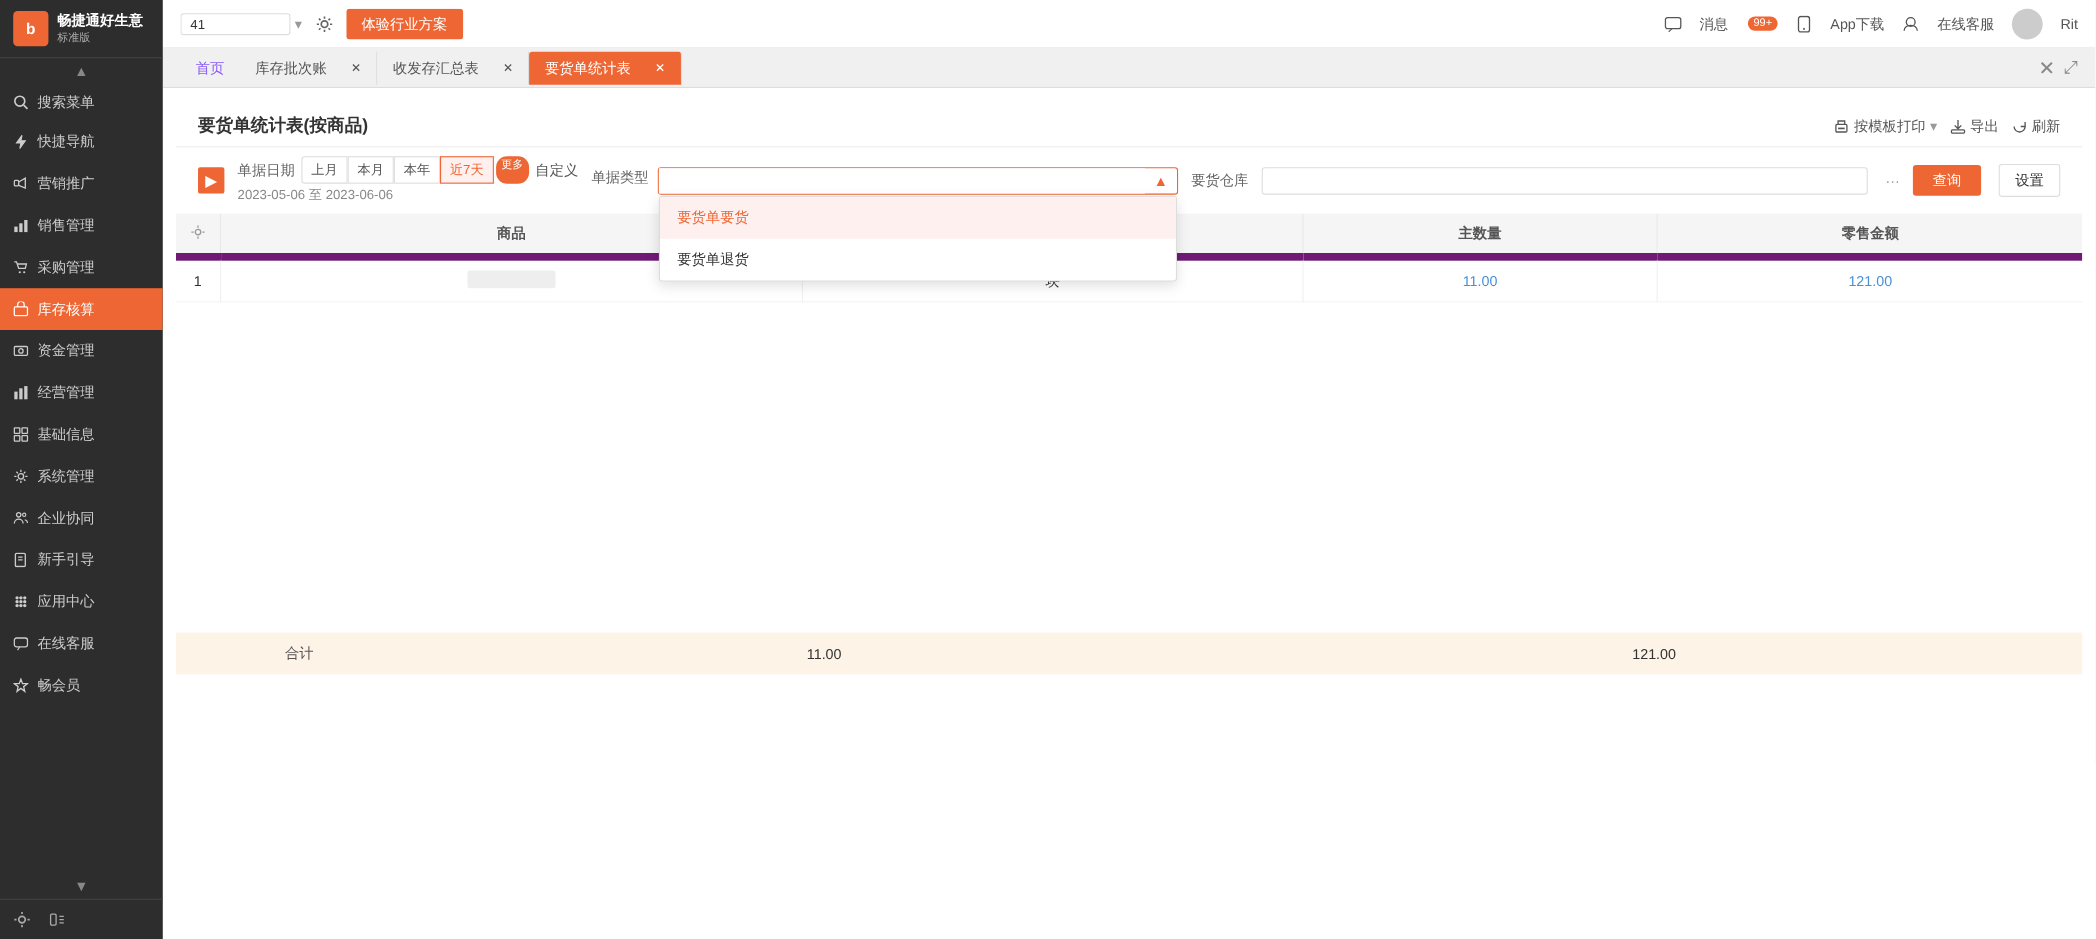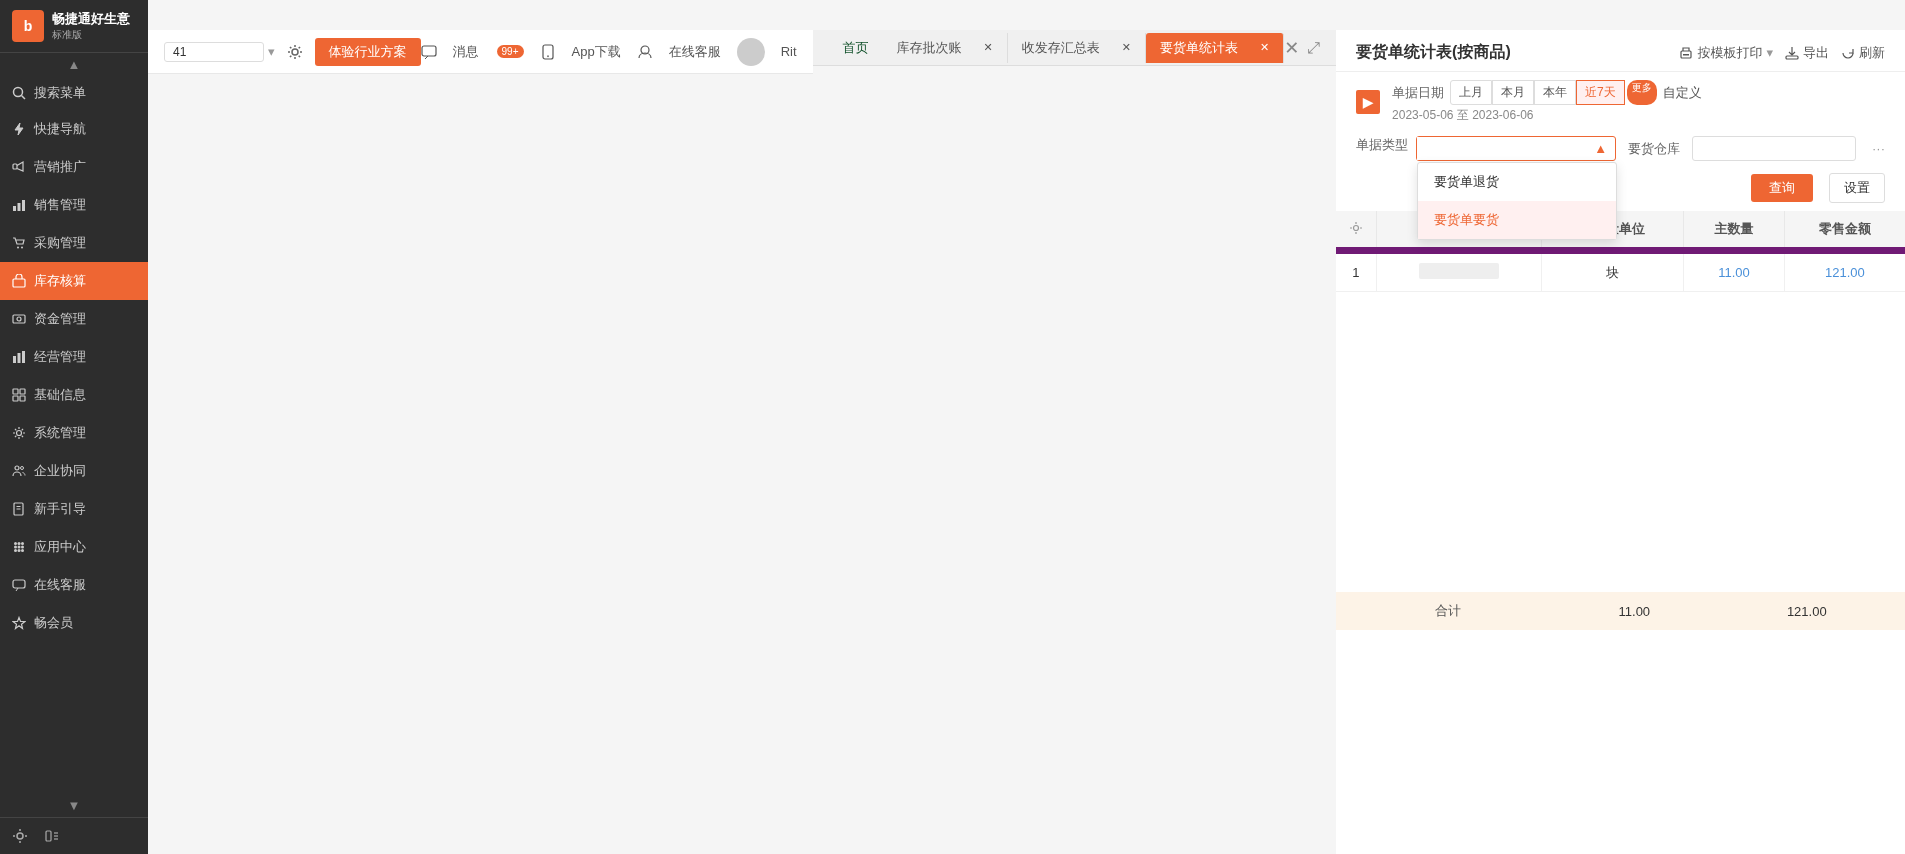--- a/index.html
+++ b/index.html
@@ -17,46 +17,46 @@
     .sidebar-item.active { background: #e63; color: #fff; }
     .sidebar-item svg { margin-right: 8px; flex-shrink: 0; }
     .sidebar-bottom { margin-top: auto; display: flex; align-items: center; padding: 10px 12px; border-top: 1px solid #444; gap: 16px; }
     .sidebar-bottom svg { cursor: pointer; }
     .sidebar-scroll { overflow-y: auto; flex: 1; }
     .sidebar-scroll::-webkit-scrollbar { width: 4px; }
     .sidebar-scroll::-webkit-scrollbar-thumb { background: #555; }
     .sidebar-arrow-up, .sidebar-arrow-down { display: flex; justify-content: center; padding: 4px; cursor: pointer; color: #888; }
 
     
-    .main { flex: 1; display: flex; flex-direction: row; overflow: hidden; margin-top: 30px; }
+    .main { flex: 1; display: flex; flex-direction: column; overflow: hidden; }
 
     
     .topbar { background: #fff; display: flex; align-items: center; padding: 0 16px; height: 44px; border-bottom: 1px solid #e8e8e8; }
     .topbar-tabs-area { flex: 1; display: flex; align-items: center; overflow: hidden; }
     .topbar-input { border: 1px solid #ddd; border-radius: 3px; padding: 2px 8px; font-size: 12px; width: 100px; color: #333; }
     .topbar-dropdown-arrow { margin-left: 4px; color: #999; cursor: pointer; }
     .topbar-gear { margin: 0 12px; color: #666; cursor: pointer; }
     .topbar-btn-trial { background: #e63; color: #fff; border: none; border-radius: 3px; padding: 5px 14px; font-size: 13px; cursor: pointer; }
     .topbar-right { margin-left: auto; display: flex; align-items: center; gap: 16px; }
     .topbar-right-item { display: flex; align-items: center; gap: 16px; color: #555; cursor: pointer; font-size: 13px; }
     .badge { background: #e63; color: #fff; border-radius: 10px; font-size: 10px; padding: 1px 5px; margin-left: 2px; }
     .topbar-avatar { width: 28px; height: 28px; background: #ccc; border-radius: 50%; }
     .topbar-username { color: #555; font-size: 13px; }
 
     
     .tabbar { background: #f0f0f0; display: flex; align-items: center; padding: 0 16px; height: 36px; border-bottom: 1px solid #ddd; }
     .tab { display: flex; align-items: center; padding: 6px 14px; font-size: 13px; color: #555; cursor: pointer; border-right: 1px solid #ddd; background: #f0f0f0; gap: 16px; }
     .tab.active { background: #e63; color: #fff; border-radius: 3px 3px 0 0; }
     .tab .tab-close { margin-left: 6px; font-size: 11px; cursor: pointer; }
-    .tab-home { padding: 6px 14px; font-size: 13px; color: #14532d; cursor: pointer; }
+    .tab-home { padding: 6px 14px; font-size: 13px; color: #8b5cf6; cursor: pointer; }
     .tabbar-right { margin-left: auto; display: flex; gap: 8px; }
     .tabbar-right button { background: none; border: none; cursor: pointer; color: #666; font-size: 16px; }
 
     
-    .content { flex: 1; overflow-y: auto; padding: 0; background: #fff; }
+    .content { flex: 1; overflow-y: auto; padding: 12px; background: #fff; }
 
     
     .page-header { padding: 12px 20px 8px; display: flex; align-items: center; justify-content: space-between; }
     .page-title { font-size: 16px; font-weight: bold; color: #333; }
     .page-actions { display: flex; align-items: center; gap: 12px; }
     .action-btn { display: flex; align-items: center; gap: 4px; color: #555; font-size: 13px; cursor: pointer; }
     .action-btn svg { color: #666; }
 
     
     .filter-bar { background: #fff; padding: 8px 20px; border-top: 1px solid #eee; display: flex; align-items: center; gap: 12px; flex-wrap: wrap; }
@@ -367,22 +367,22 @@
         <div class="filter-date-range">2023-05-06 至 2023-06-06</div>
       </div>
 
       <div class="filter-type-section">
         <span class="filter-type-label">单据类型</span>
         <div class="filter-type-input-wrap type-dropdown-container" style="min-width:200px; position:relative;">
           <input class="filter-type-input" value="" style="">
           <span class="filter-type-arrow">▲</span>
 
           <div class="dropdown-menu" style="top:100%; left:0; right:0; margin-top:2px;">
+            <div class="dropdown-item selected">要货单要货</div>
             <div class="dropdown-item">要货单退货</div>
-            <div class="dropdown-item selected">要货单要货</div>
           </div>
         </div>
       </div>
 
       <span class="filter-warehouse-label">要货仓库</span>
       <input class="filter-warehouse-input" style="width: 120px;">
       <span class="filter-ellipsis">···</span>
 
       <button class="query-btn">查询</button>
       <button class="settings-btn">设置</button>

